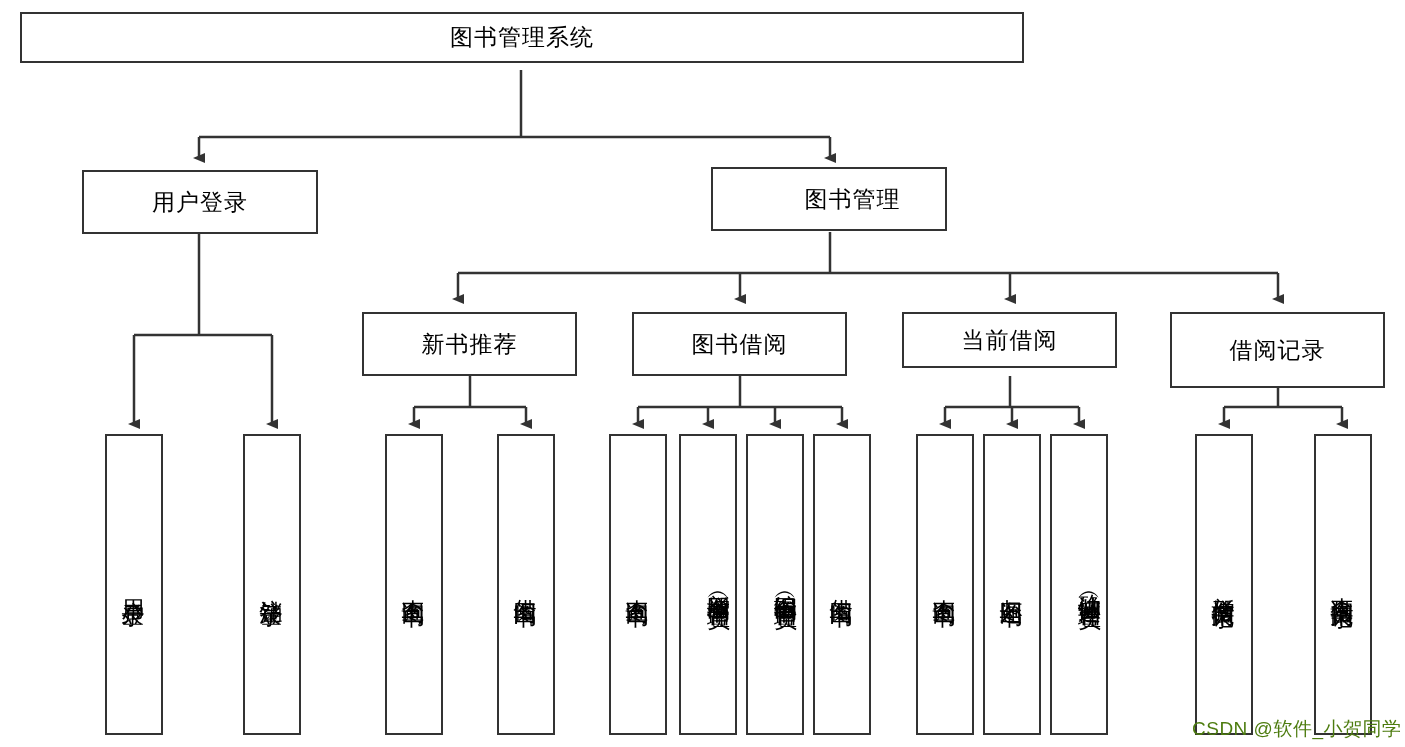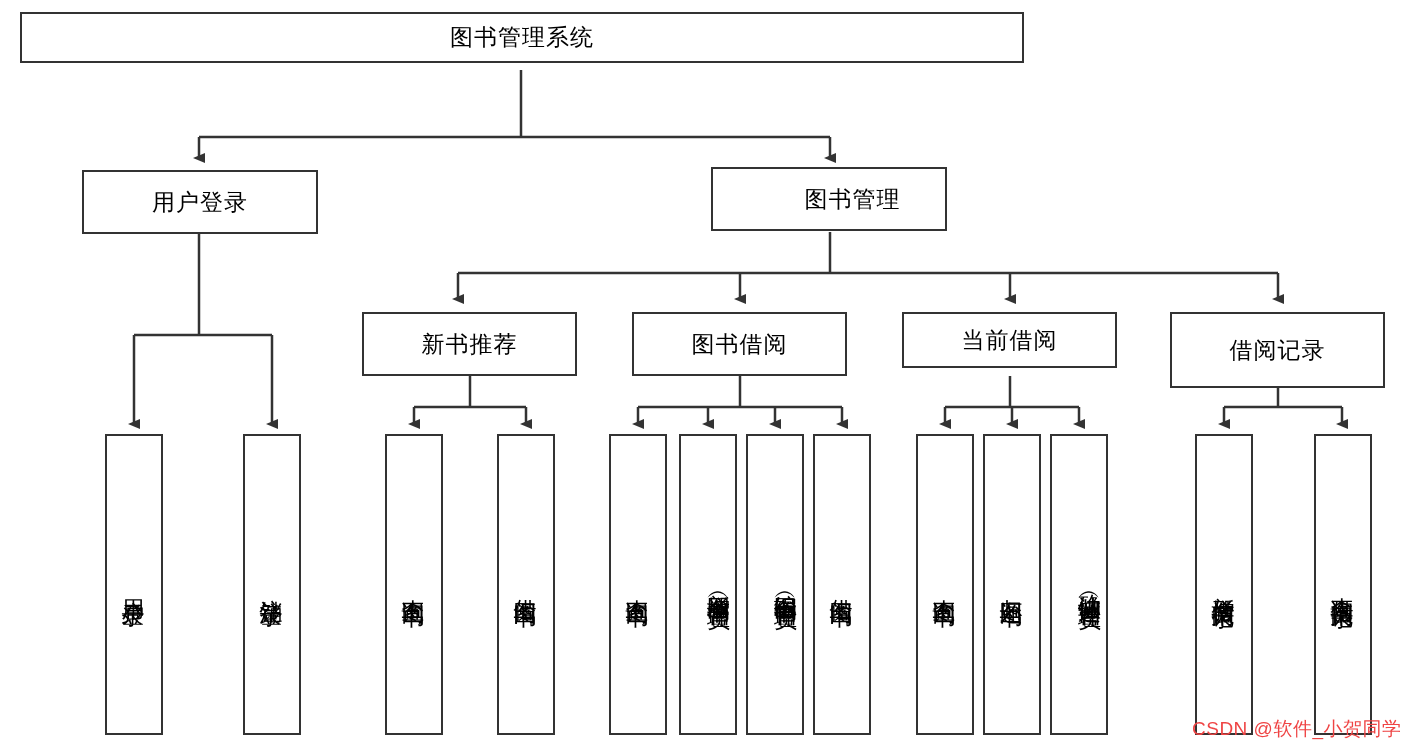--- a/index.html
+++ b/index.html
@@ -50,21 +50,21 @@
     position: absolute;
     left: 0;
     top: 0;
     width: 1405px;
     height: 747px;
     pointer-events: none;
   }
   .watermark {
     position: absolute;
     font-size: 19px;
-    color: #ef4444;
+    color: #4d7c0f;
     white-space: nowrap;
     letter-spacing: 0.5px;
   }
 </style>
 </head>
 <body>
 
 <div id="canvas">
 
   <svg id="wires" viewBox="0 0 1405 747">

